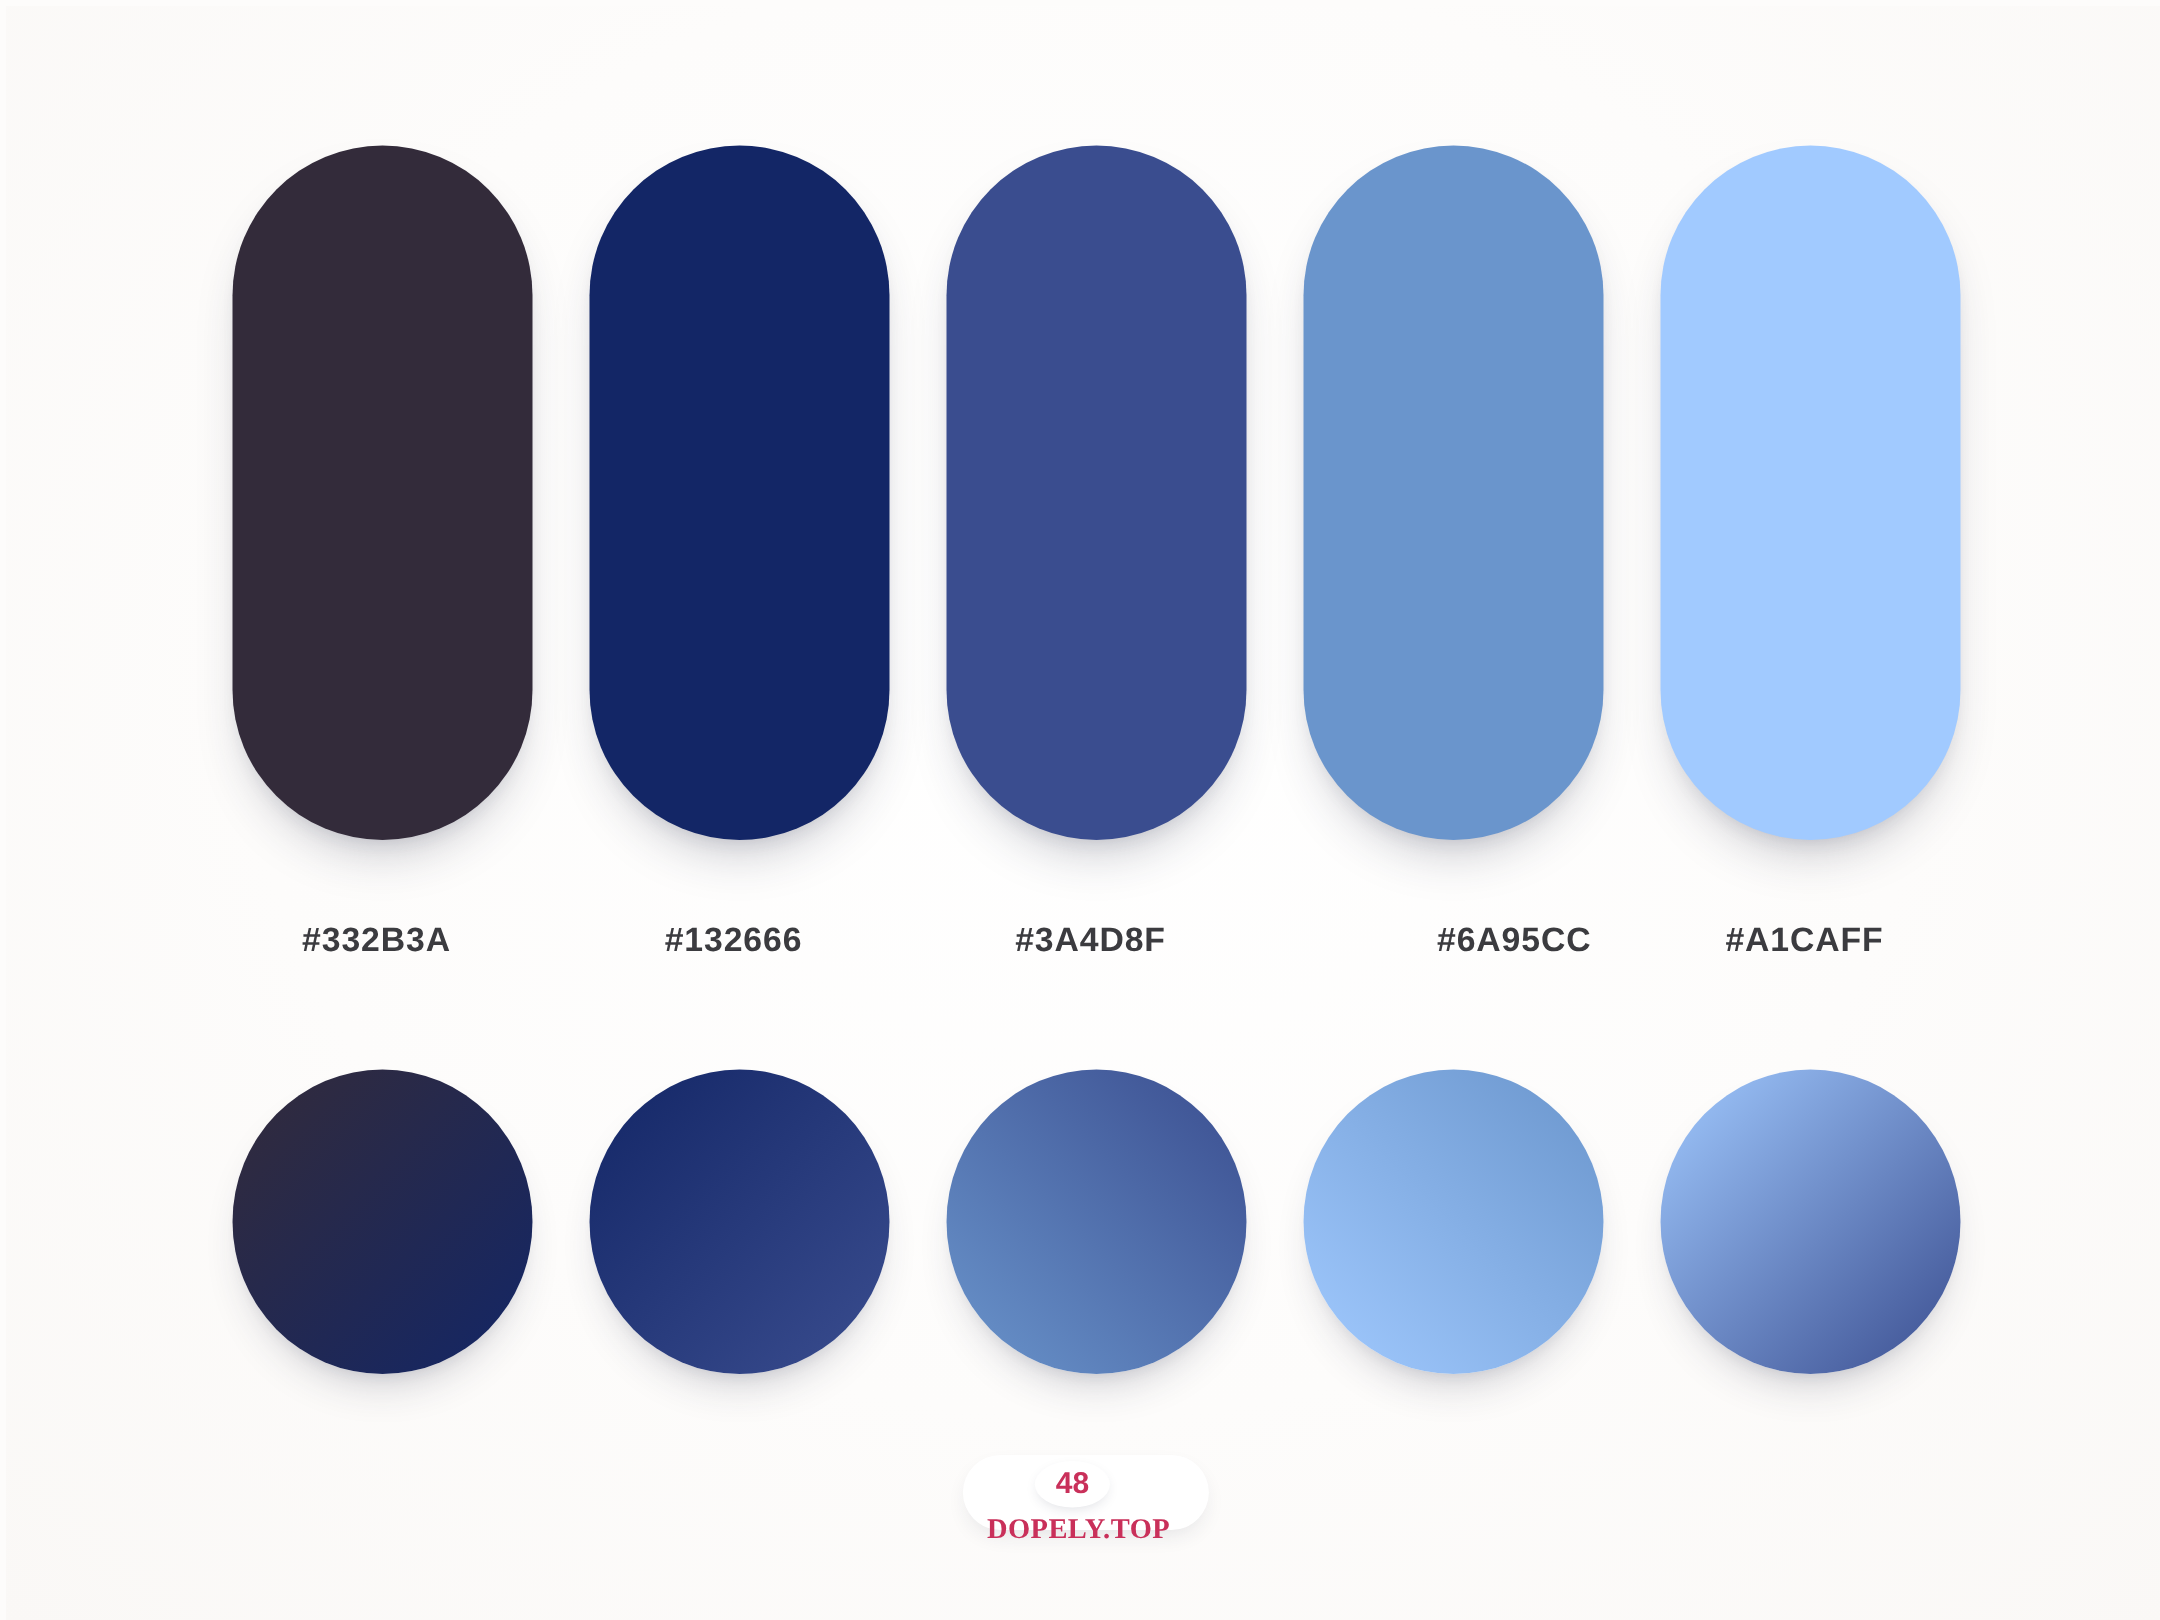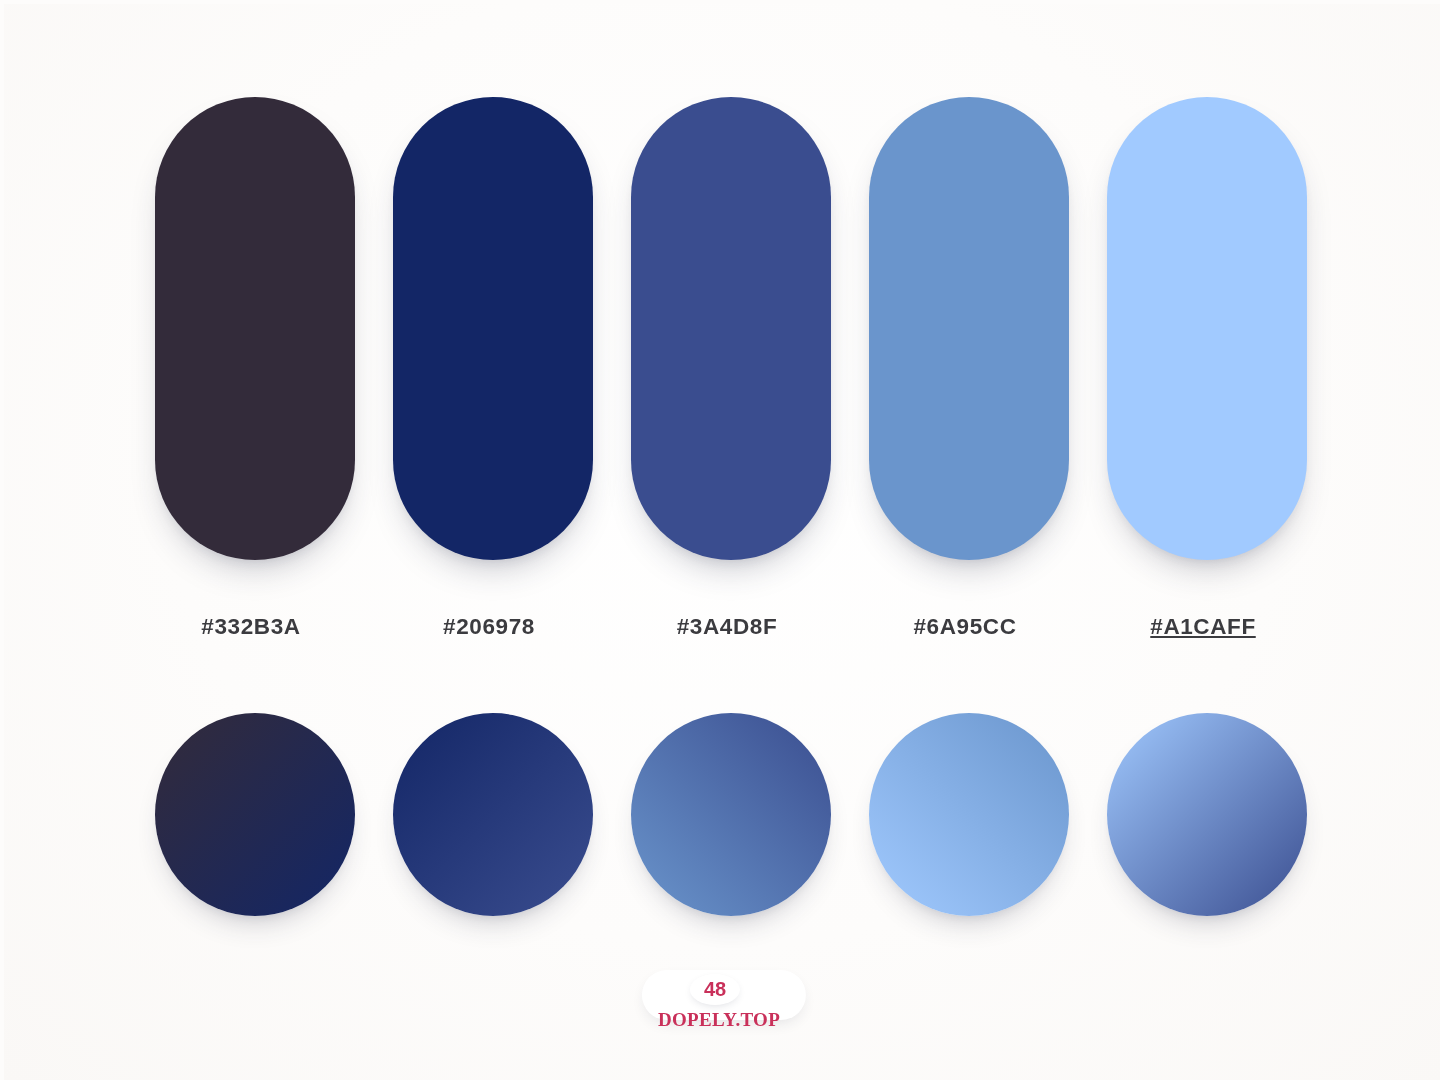--- a/index.html
+++ b/index.html
@@ -154,24 +154,24 @@
     <div class="pill-cell">
       <div class="pill" style="background: rgb(106, 149, 204);"></div>
     </div>
     <div class="pill-cell">
       <div class="pill" style="background: rgb(161, 202, 255);"></div>
     </div>
   </div>
 
   <div class="label-row">
     <div class="hex-label" style="color: rgb(59, 59, 63);">#332B3A</div>
-    <div class="hex-label" style="color: rgb(59, 59, 63);">#206978</div>
+    <div class="hex-label" style="color: rgb(59, 59, 63);">#132666</div>
     <div class="hex-label" style="color: rgb(59, 59, 63);">#3A4D8F</div>
-    <div class="hex-label" style="color: rgb(59, 59, 63);">#6A95CC</div>
-    <div class="hex-label" style="color: rgb(59, 59, 63); text-decoration: underline;">#A1CAFF</div>
+    <div class="hex-label" style="color: rgb(59, 59, 63); text-align: right;">#6A95CC</div>
+    <div class="hex-label" style="color: rgb(59, 59, 63);">#A1CAFF</div>
   </div>
 
   <div class="circle-row">
     <div class="circle-cell">
       <div class="circle" style="background: linear-gradient(135deg, rgb(51, 43, 58) 0%, rgb(19, 38, 102) 100%);"></div>
     </div>
     <div class="circle-cell">
       <div class="circle" style="background: linear-gradient(135deg, rgb(19, 38, 102) 0%, rgb(58, 77, 143) 100%);"></div>
     </div>
     <div class="circle-cell">

